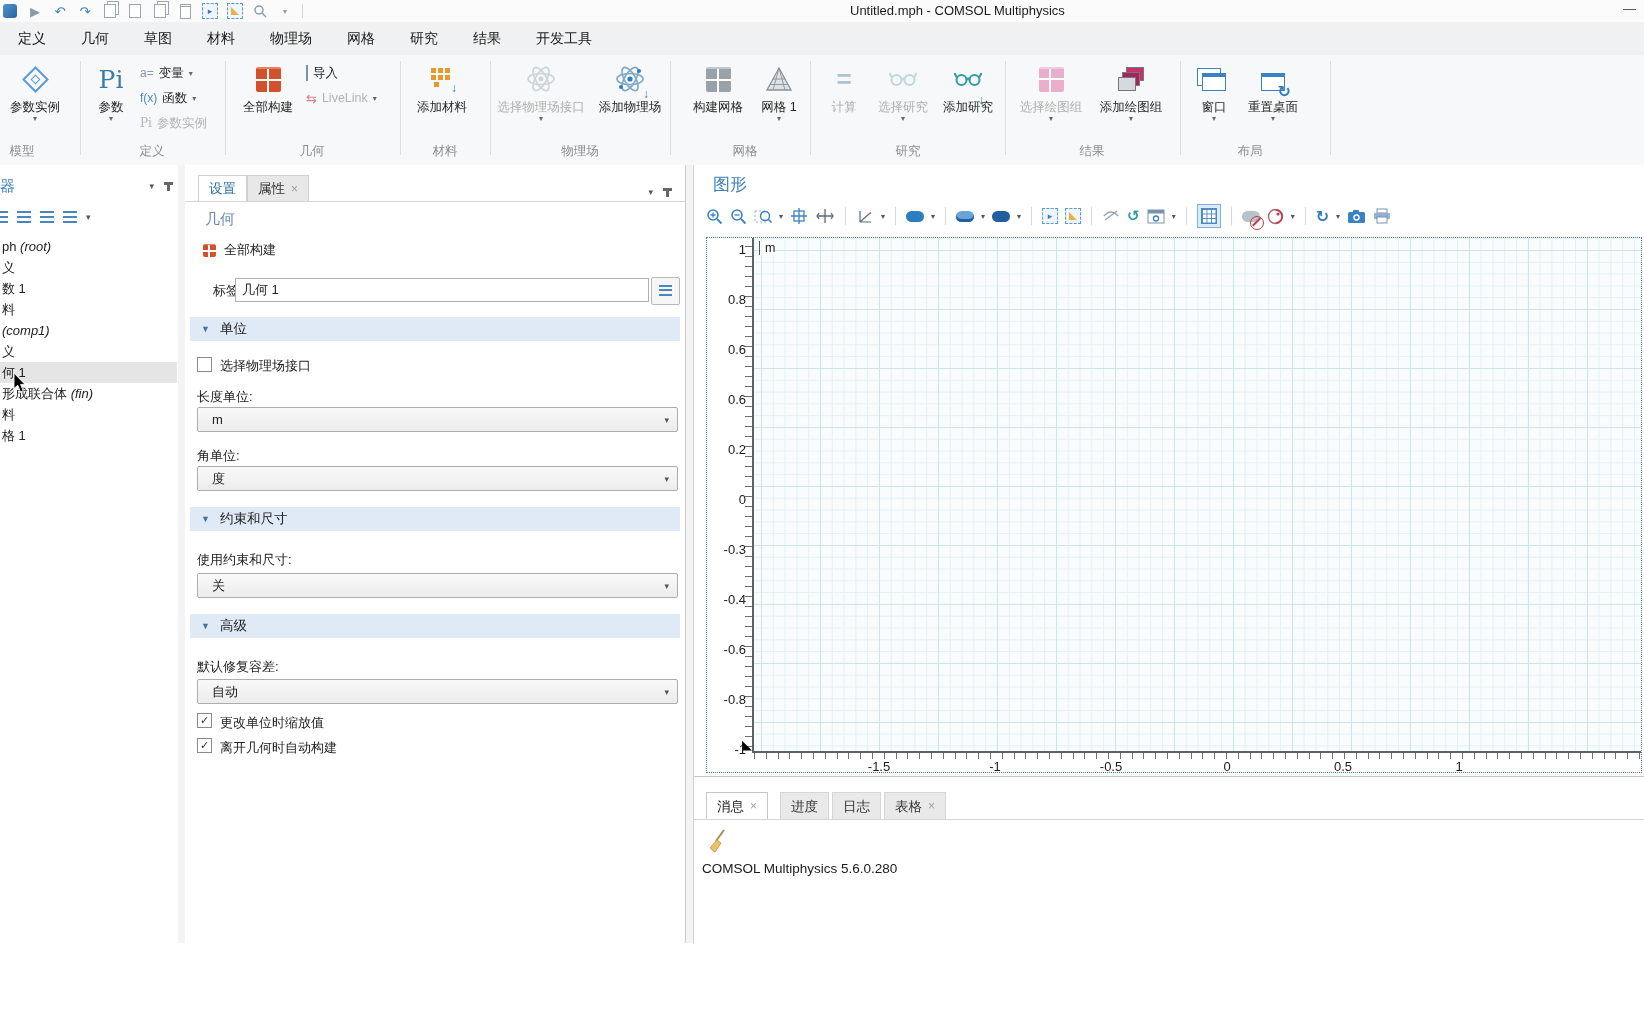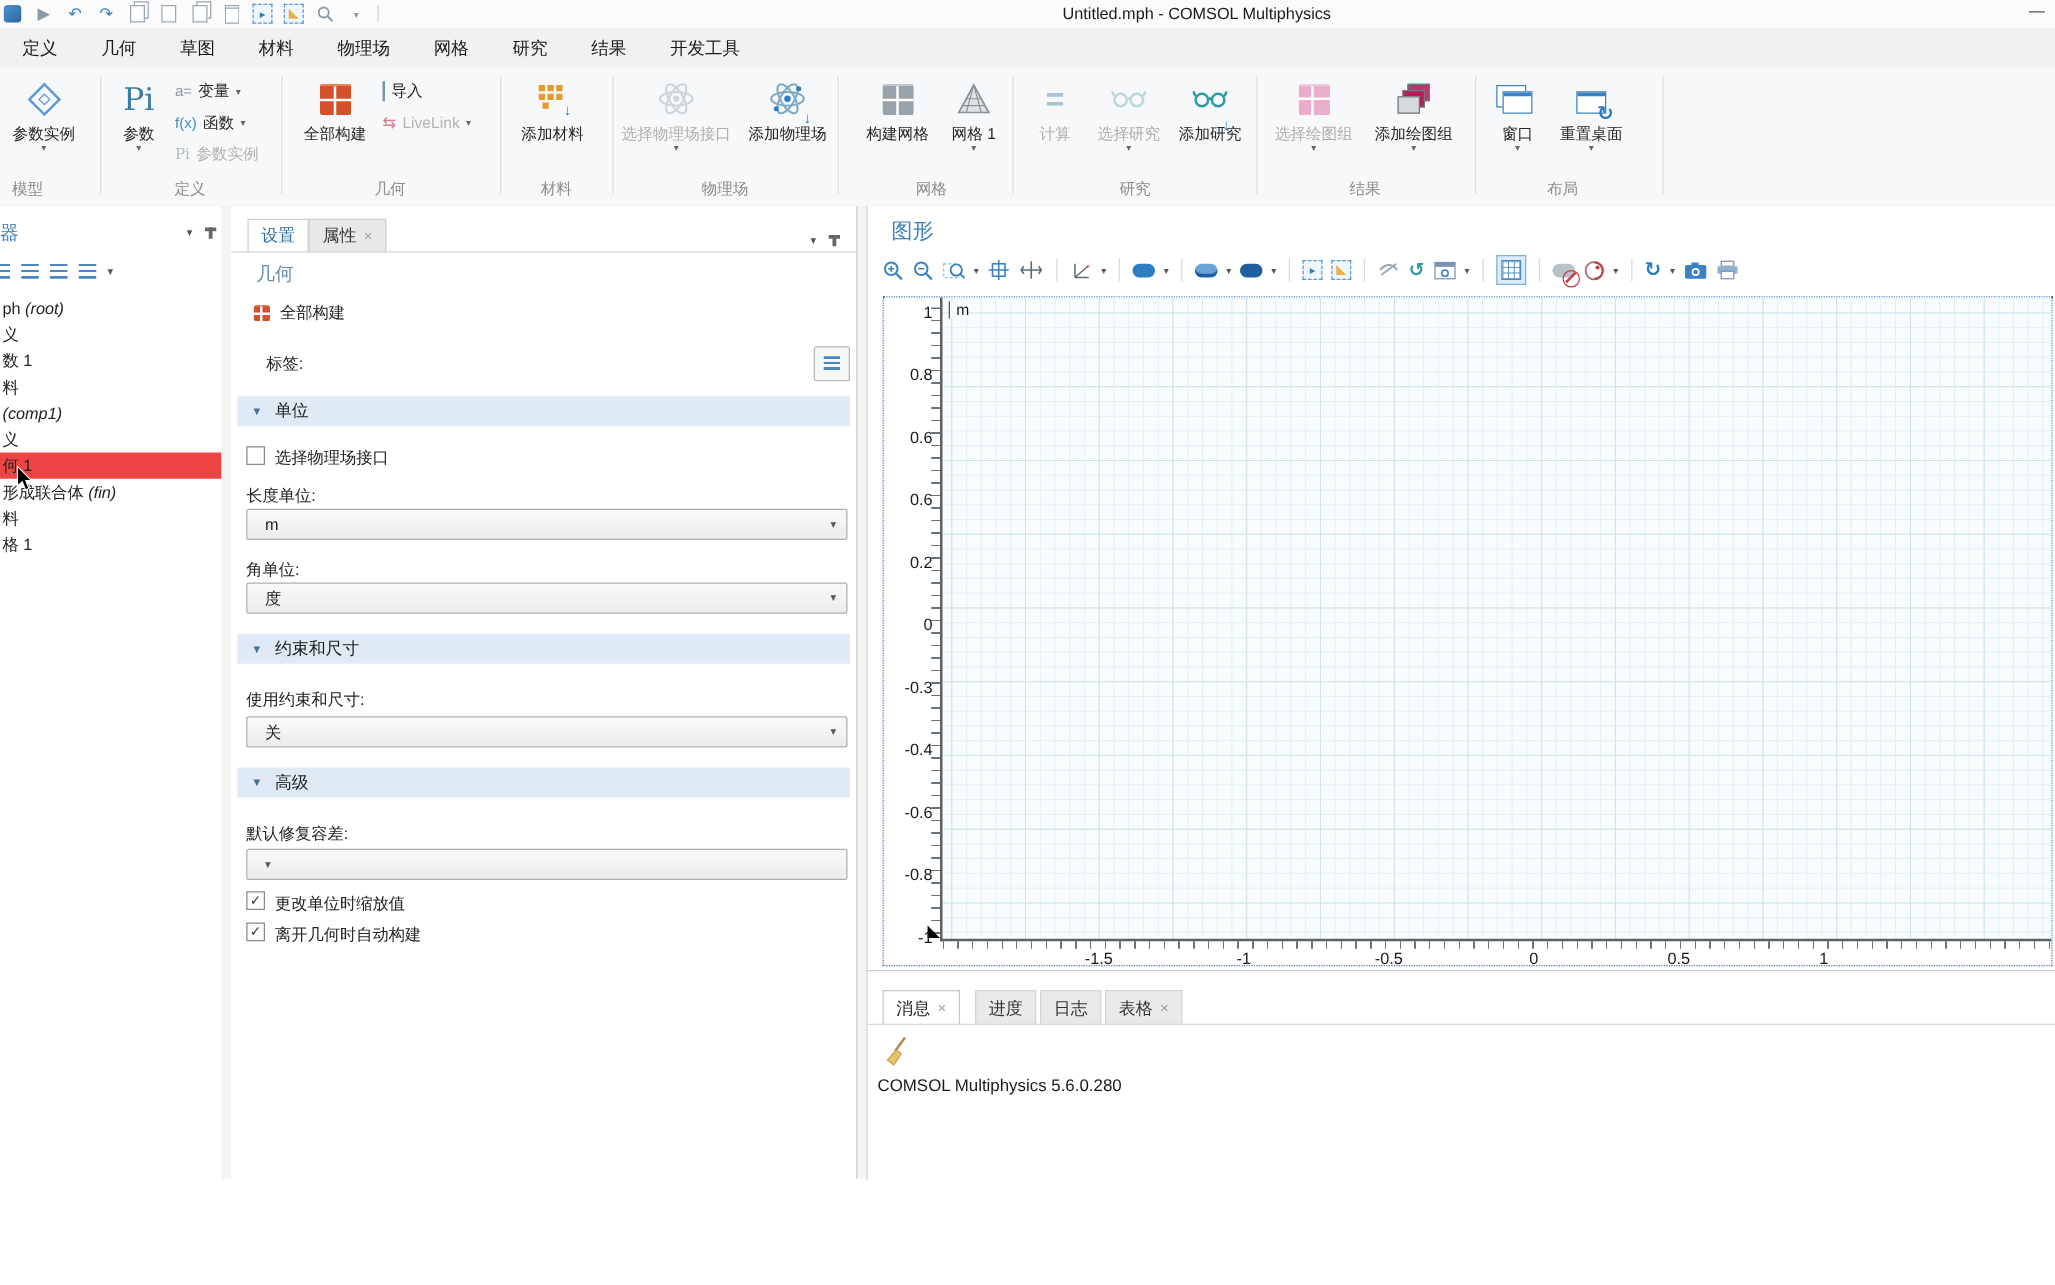--- a/index.html
+++ b/index.html
@@ -59,21 +59,21 @@
   #tree-panel{position:absolute;left:0;top:165px;width:178px;height:778px;background:#fff;border-right:1px solid #c8c8c8;overflow:hidden;}
   .panel-head{position:absolute;left:0;top:12px;width:100%;height:22px;font-size:15px;color:#3f82bb;}
   .head-icons{position:absolute;top:16px;display:flex;gap:10px;align-items:center;}
   .caret-g{font-size:9px;color:#555;}
   .pin{position:relative;width:3px;height:9px;background:#666;margin-left:3px;}
   .pin:before{content:"";position:absolute;left:-3px;top:0;width:9px;height:3px;background:#666;}
   .tree-tools{position:absolute;left:0;top:40px;height:24px;display:flex;align-items:center;gap:9px;}
   .lines-ic{width:14px;height:12px;background:repeating-linear-gradient(#4a87c0 0 2px,transparent 2px 5px);}
   .tree-rows{position:absolute;left:0;top:71px;right:1px;}
   .trow{height:21px;line-height:21px;font-size:13px;padding-left:2px;white-space:nowrap;}
-  .trow.sel{background:#ef4444;}
+  .trow.sel{background:#e5e5e5;}
   .trow i{}
   .splitter{position:absolute;top:165px;width:7px;height:778px;background:#f4f4f4;}
   
   #settings{position:absolute;left:185px;top:165px;width:500px;height:778px;background:#fff;border-right:1px solid #c8c8c8;}
   .stab{position:absolute;top:10px;height:26px;line-height:26px;padding:0 10px;font-size:13.5px;background:#e8e8e8;color:#333;border:1px solid #d0d0d0;border-bottom:none;display:flex;gap:6px;align-items:center;}
   .stab.active{background:#fff;color:#2d6da3;}
   .stab .x{color:#a0a0a0;font-size:12px;}
   .stabline{position:absolute;left:0;top:36px;width:100%;height:1px;background:#d5d5d5;}
   .sec-bar{position:absolute;left:5px;width:490px;height:24px;background:#dfeaf6;display:flex;align-items:center;font-size:13.5px;color:#1a1a1a;}
   .sec-bar .tri{font-size:9px;color:#49729b;margin:0 10px 0 11px;}
@@ -437,20 +437,21 @@
       </span>
     <div class="stabline"></div>
 
     <div class="abs" style="left:20px;top:45px;font-size:15px;color:#6b8cab">几何</div>
     <div class="abs" style="left:18px;top:76px;display:flex;align-items:center;gap:8px;font-size:13px">
       <span class="cube sm"></span>
       <span>全部构建</span>
     </div>
 
     <span class="flabel" style="left:28px;top:117px">标签:</span>
+    <input id="label-input" value="几何 1" style="">
     <span class="side-btn">
         <span class="doc-ic"></span>
       </span>
 
     <div class="sec-bar" style="top:152px">
       <span class="tri">▼</span>
       <span>单位</span>
     </div>
     <span class="cb" style="left:12px;top:192px"></span>
     <span class="flabel" style="left:35px;top:192px">选择物理场接口</span>
@@ -474,20 +475,21 @@
       <span class="cv">关</span>
         <span class="ccaret">▾</span>
     </div>
 
     <div class="sec-bar" style="top:449px">
       <span class="tri">▼</span>
       <span>高级</span>
     </div>
     <span class="flabel" style="left:12px;top:493px">默认修复容差:</span>
     <div class="combo" style="left:12px;top:514px;width:481px">
+      <span class="cv">自动</span>
         <span class="ccaret">▾</span>
     </div>
     <span class="cb" style="left:12px;top:548px">
         <span>✓</span>
       </span>
     <span class="flabel" style="left:35px;top:549px">更改单位时缩放值</span>
     <span class="cb" style="left:12px;top:573px">
         <span>✓</span>
       </span>
     <span class="flabel" style="left:35px;top:574px">离开几何时自动构建</span>

